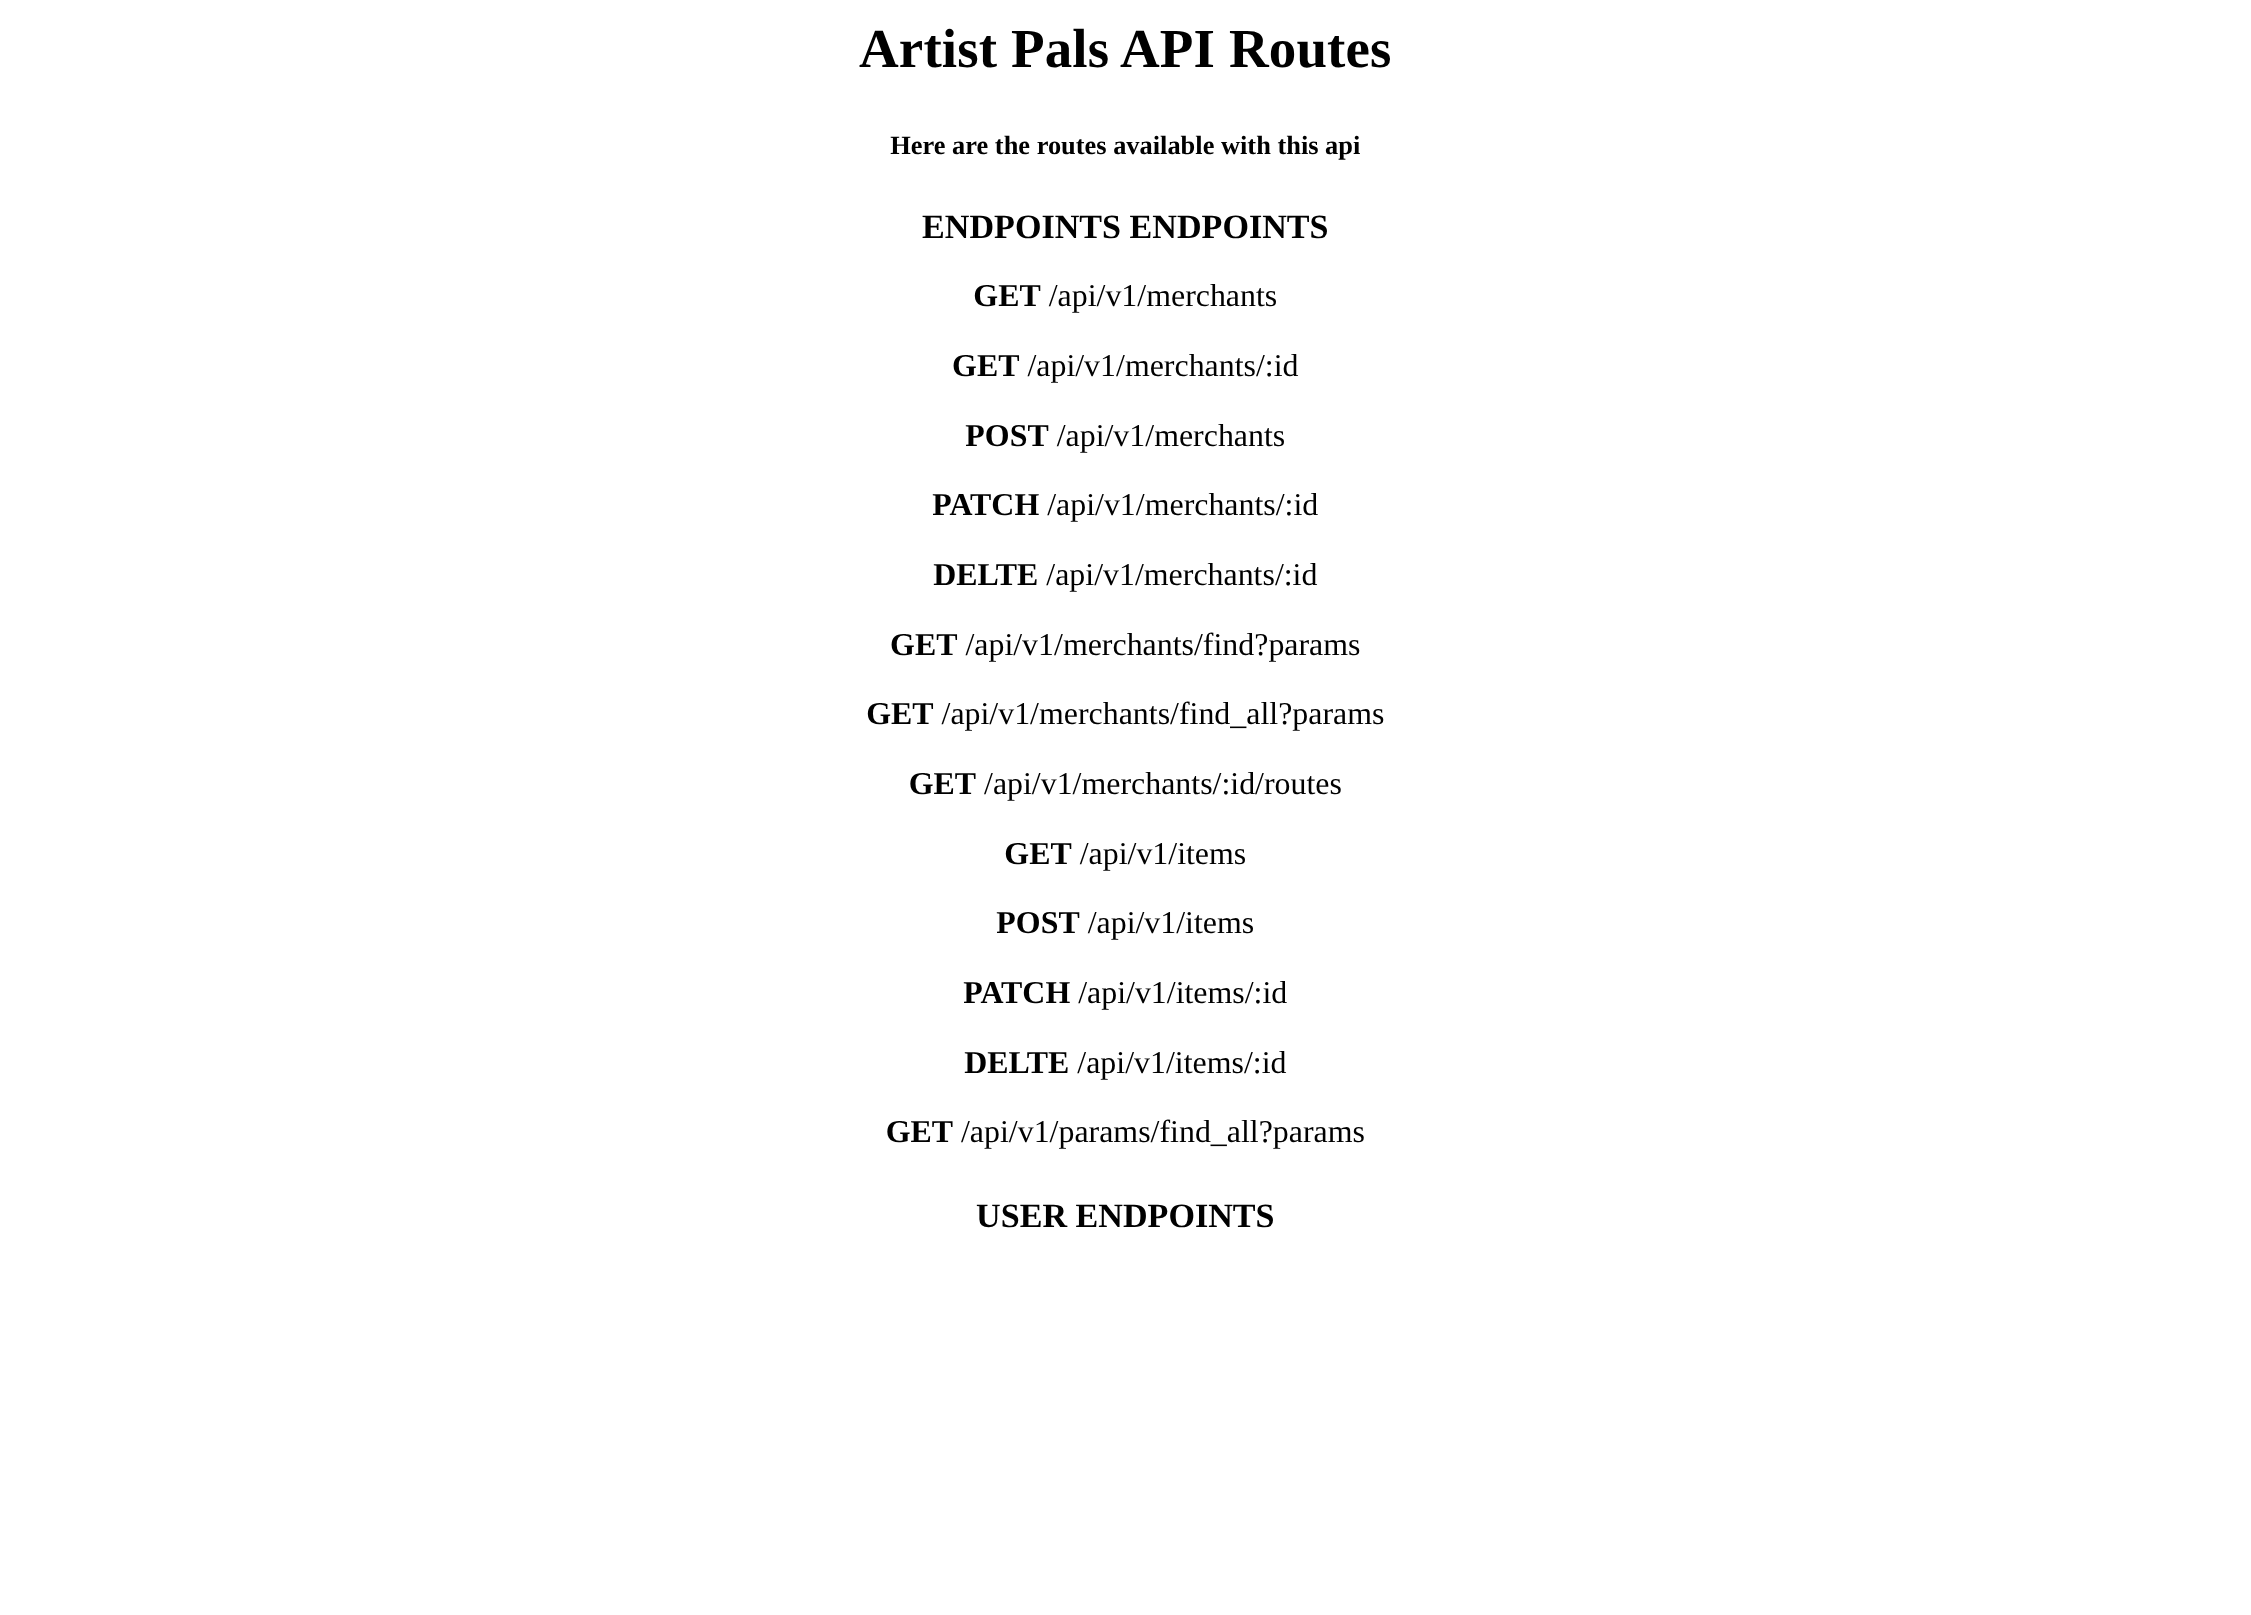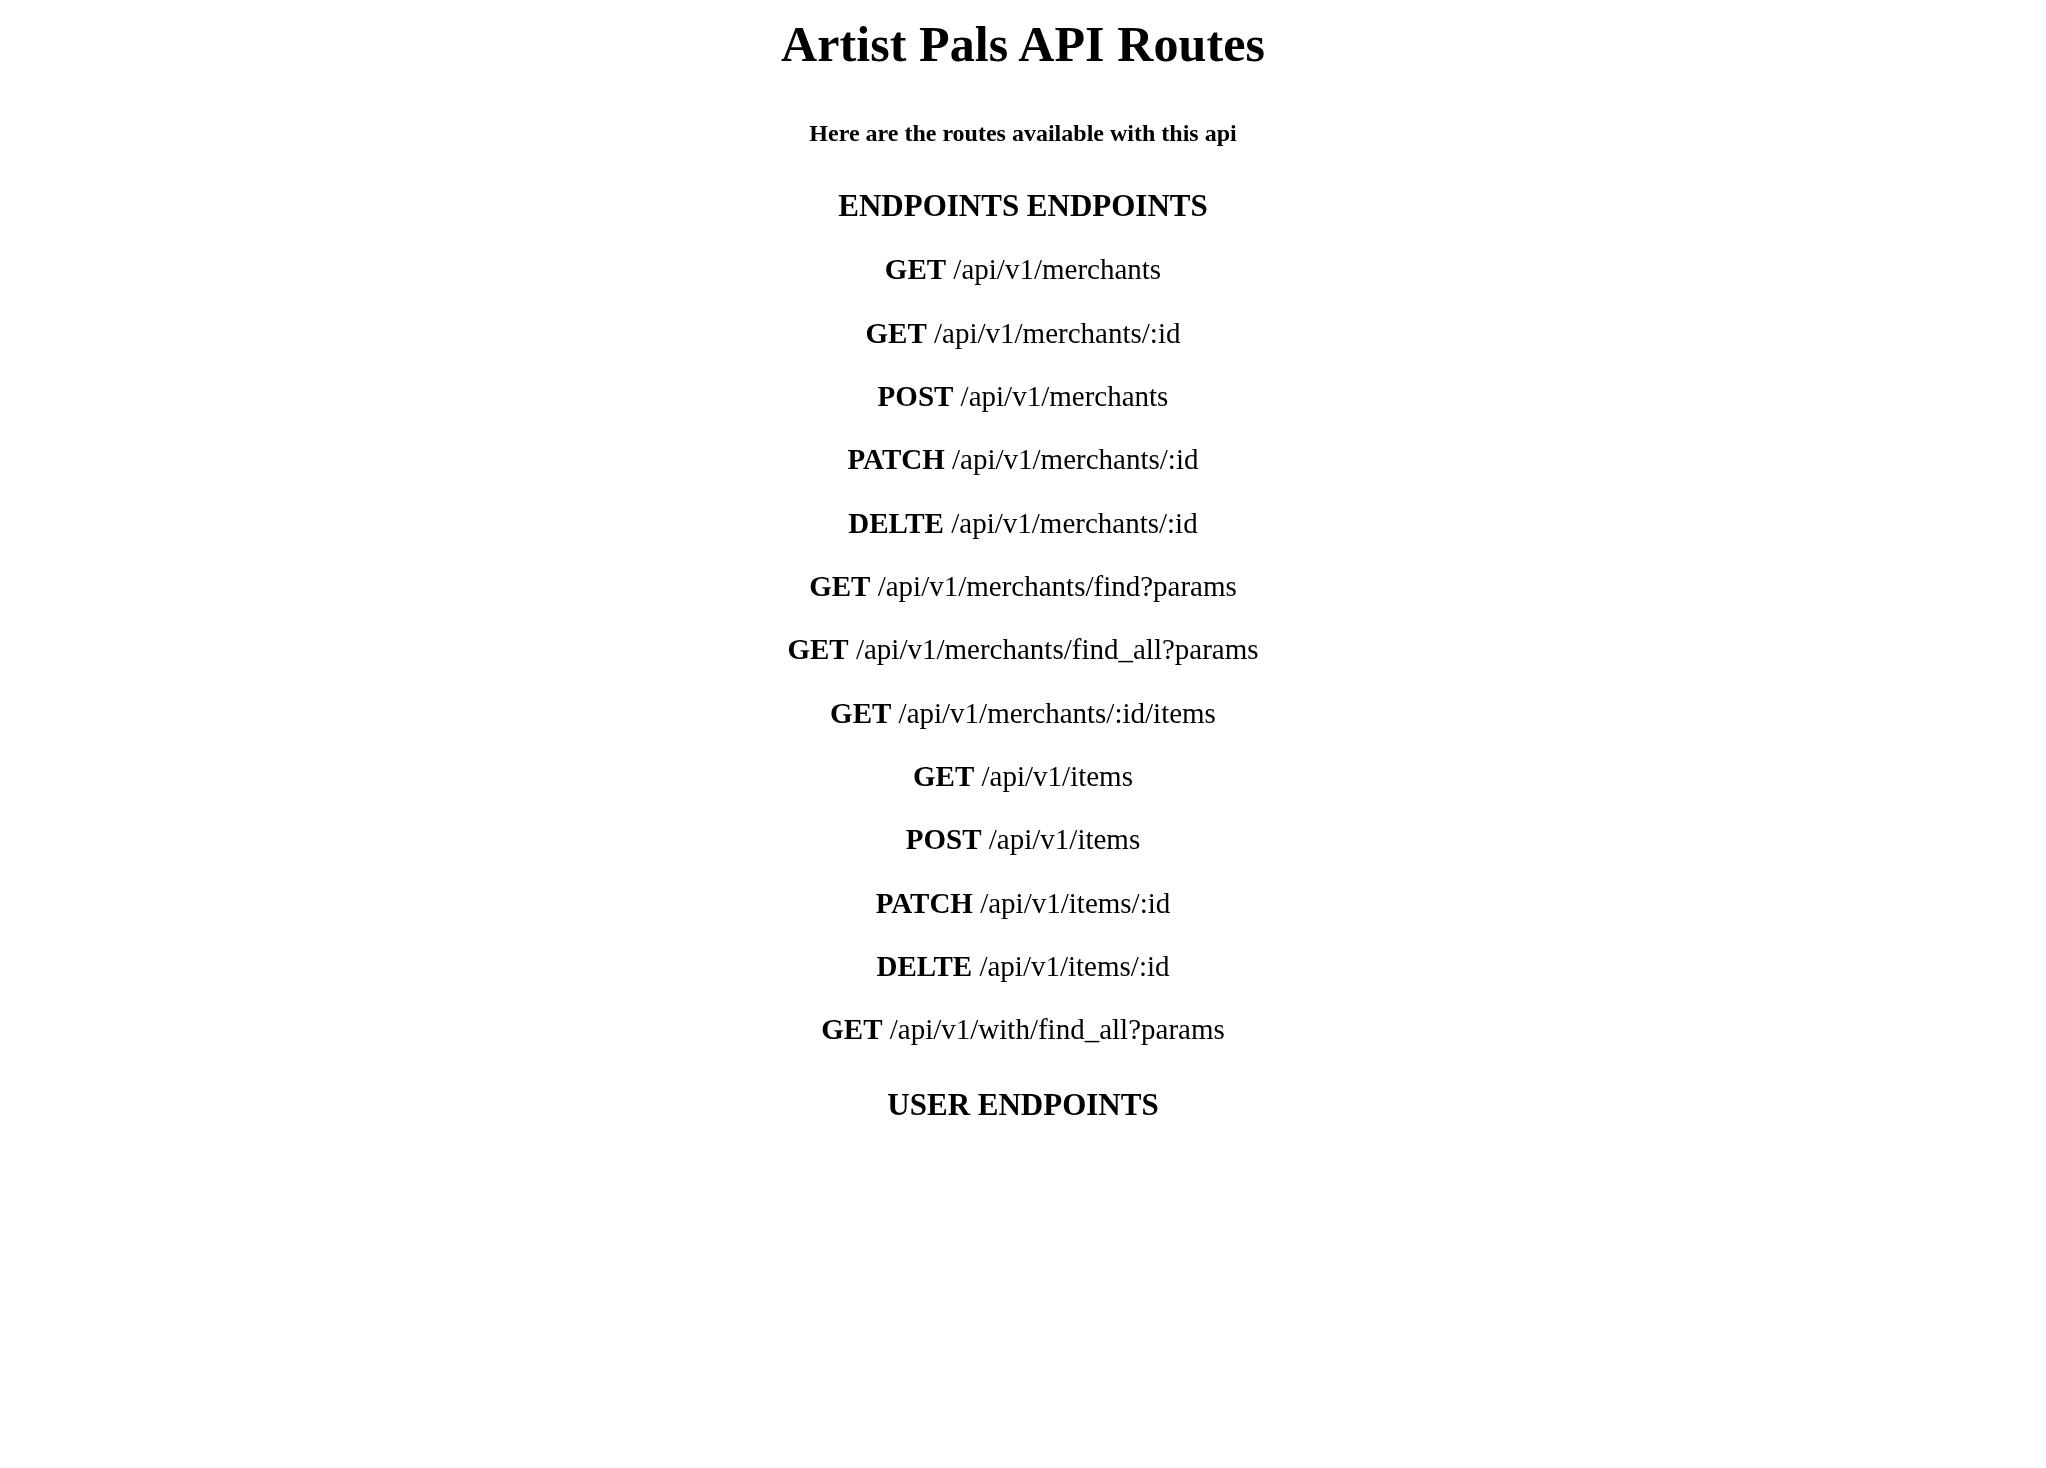--- a/index.html
+++ b/index.html
@@ -77,27 +77,27 @@
   <div id="sections-container">
       <div class="section">
         <h2 class="section-heading">ENDPOINTS ENDPOINTS</h2>
         <h4 class="route"><span class="route-method">GET</span> <span class="route-path">/api/v1/merchants</span></h4>
         <h4 class="route"><span class="route-method">GET</span> <span class="route-path">/api/v1/merchants/:id</span></h4>
         <h4 class="route"><span class="route-method">POST</span> <span class="route-path">/api/v1/merchants</span></h4>
         <h4 class="route"><span class="route-method">PATCH</span> <span class="route-path">/api/v1/merchants/:id</span></h4>
         <h4 class="route"><span class="route-method">DELTE</span> <span class="route-path">/api/v1/merchants/:id</span></h4>
         <h4 class="route"><span class="route-method">GET</span> <span class="route-path">/api/v1/merchants/find?params</span></h4>
         <h4 class="route"><span class="route-method">GET</span> <span class="route-path">/api/v1/merchants/find_all?params</span></h4>
-        <h4 class="route"><span class="route-method">GET</span> <span class="route-path">/api/v1/merchants/:id/items</span></h4>
+        <h4 class="route"><span class="route-method">GET</span> <span class="route-path">/api/v1/merchants/:id/routes</span></h4>
       </div>
       <div class="section">
         <h4 class="route"><span class="route-method">GET</span> <span class="route-path">/api/v1/items</span></h4>
         <h4 class="route"><span class="route-method">POST</span> <span class="route-path">/api/v1/items</span></h4>
         <h4 class="route"><span class="route-method">PATCH</span> <span class="route-path">/api/v1/items/:id</span></h4>
         <h4 class="route"><span class="route-method">DELTE</span> <span class="route-path">/api/v1/items/:id</span></h4>
-        <h4 class="route"><span class="route-method">GET</span> <span class="route-path">/api/v1/with/find_all?params</span></h4>
+        <h4 class="route"><span class="route-method">GET</span> <span class="route-path">/api/v1/params/find_all?params</span></h4>
       </div>
       <div class="section">
         <h2 class="section-heading">USER ENDPOINTS</h2>
       </div>
     </div>
 
 </div>
 
 </body></html>

